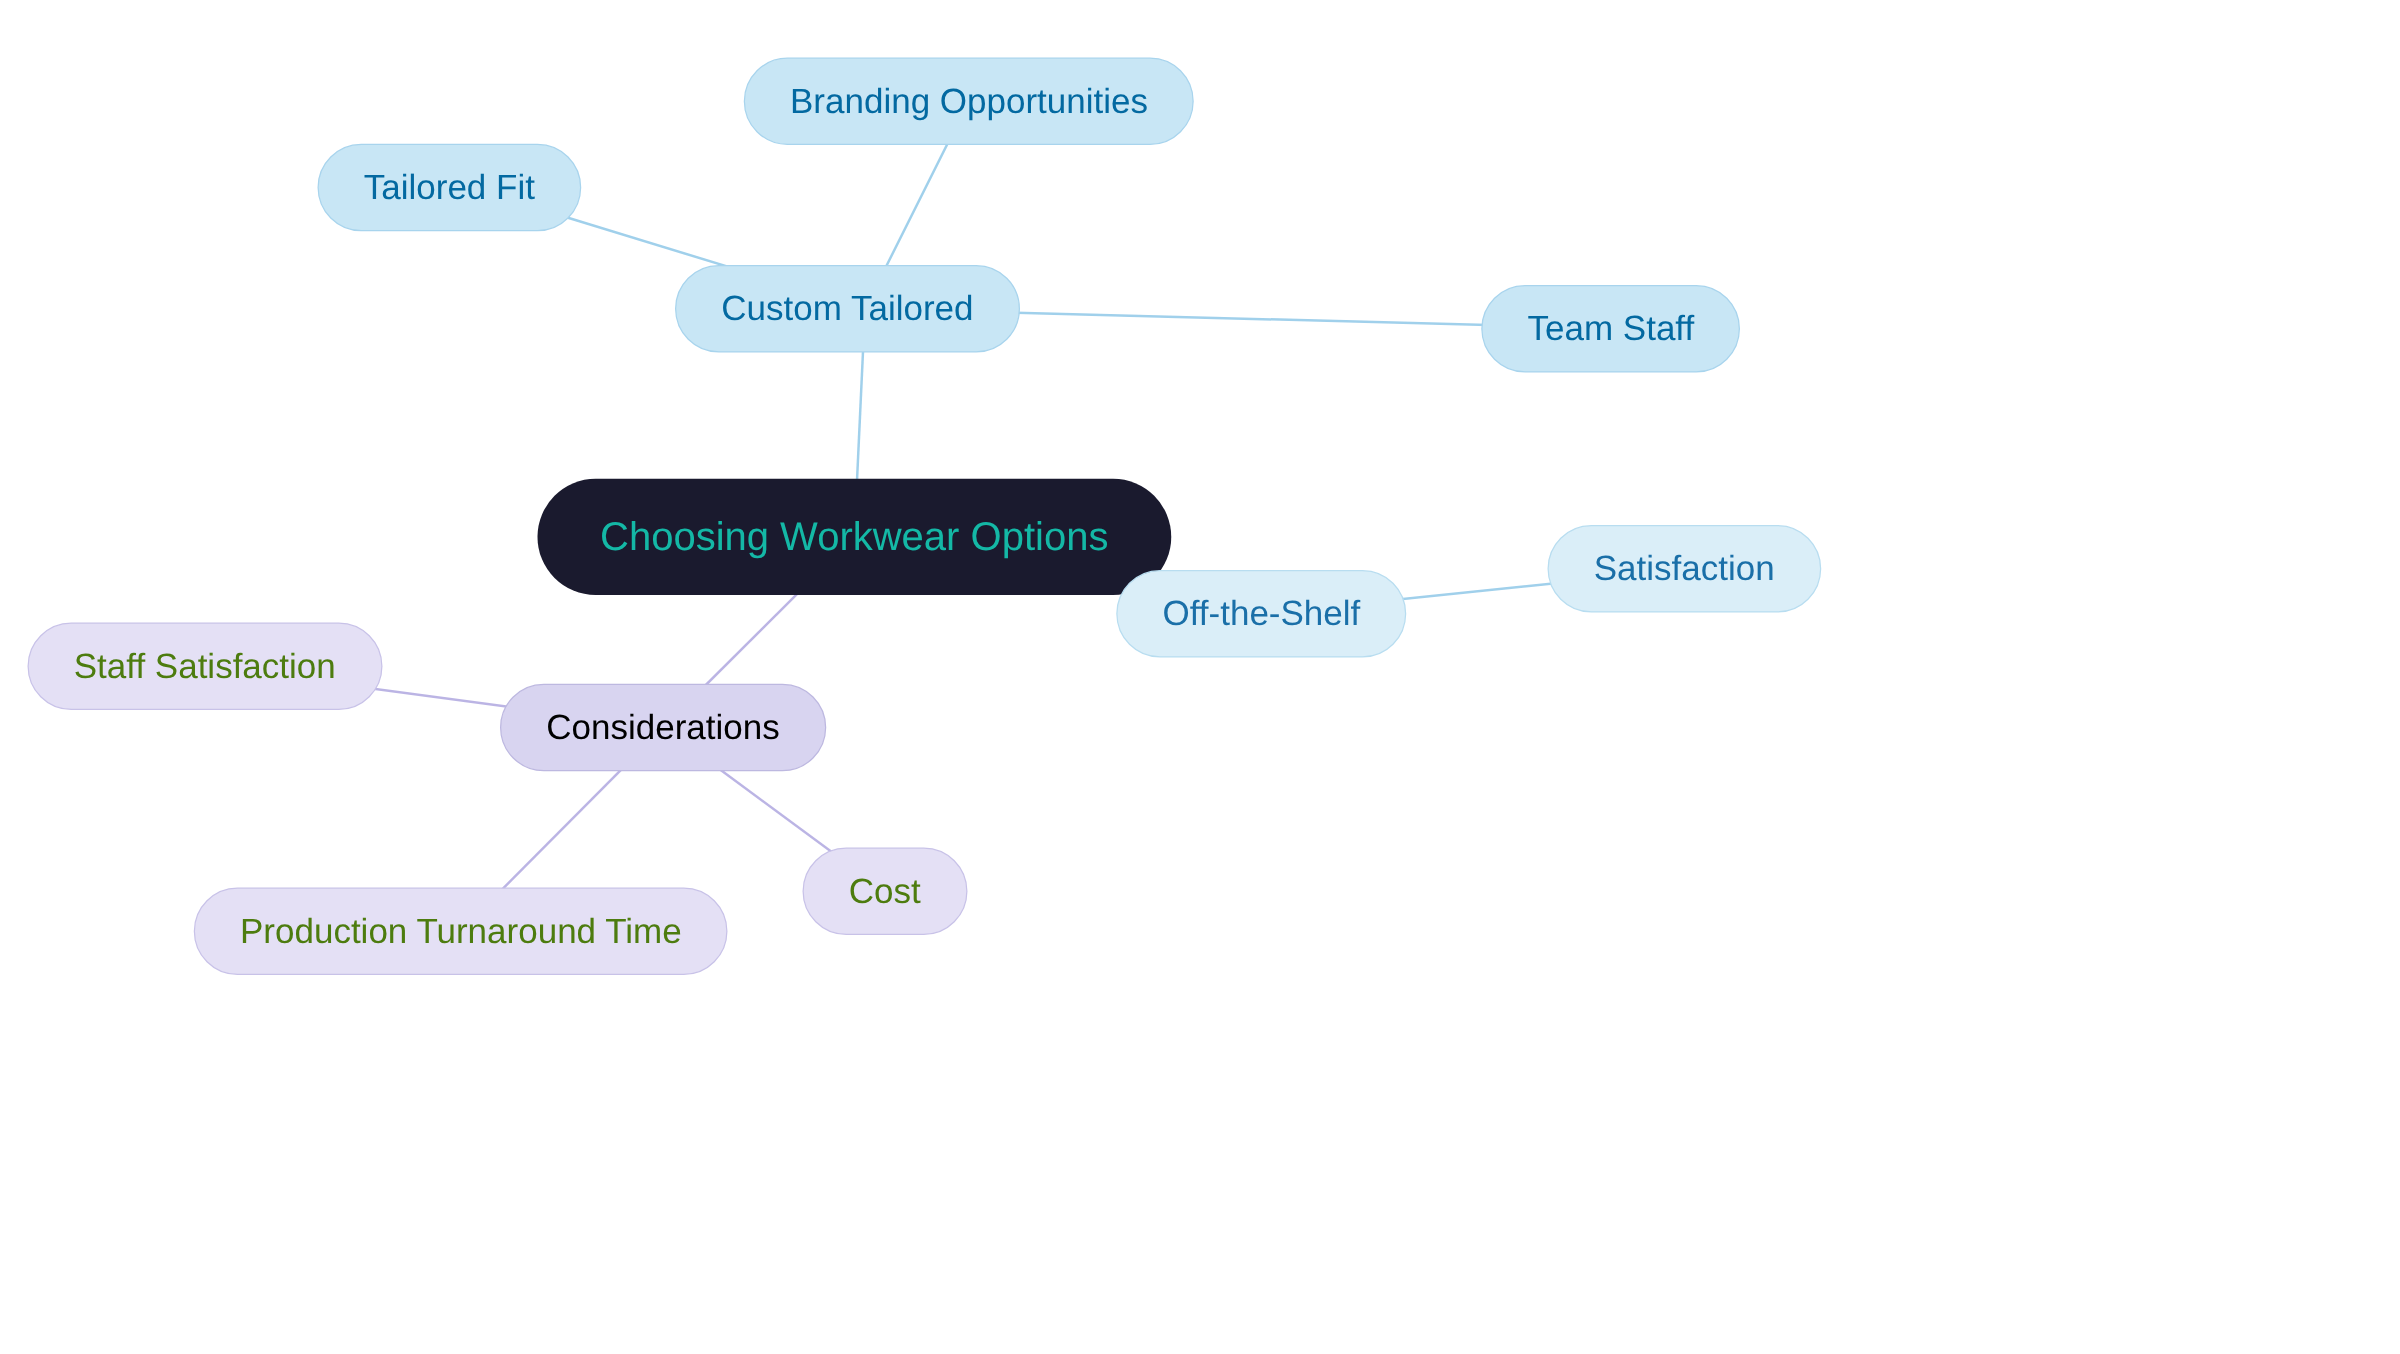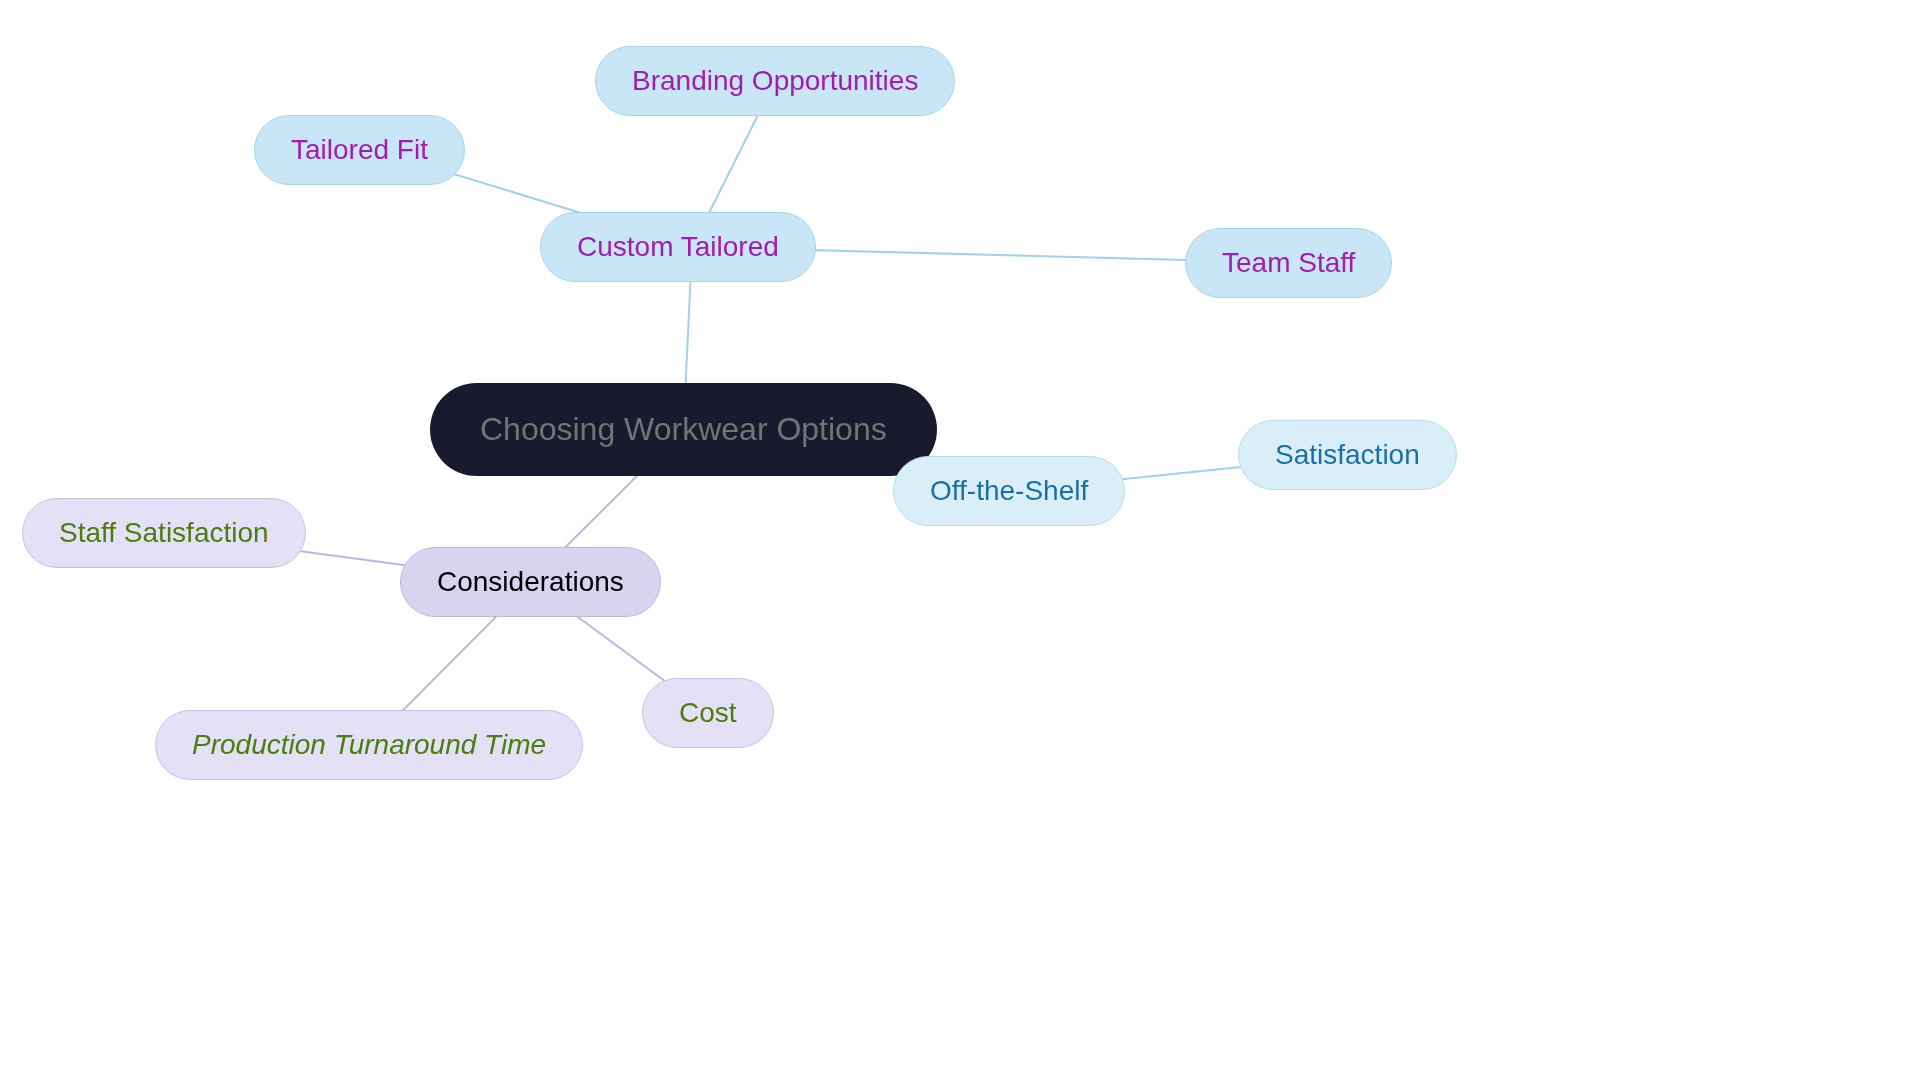--- a/index.html
+++ b/index.html
@@ -25,29 +25,29 @@
       align-items: center;
       justify-content: center;
       text-align: center;
       font-size: 28px;
       font-weight: 400;
       white-space: nowrap;
       padding: 18px 36px;
     }
     .node-center {
       background: #1a1a2e;
-      color: #737373;
+      color: #14b8a6;
       font-size: 32px;
       font-weight: 500;
       border-radius: 50px;
       padding: 28px 50px;
     }
     .node-blue {
       background: #c8e6f5;
-      color: #a21caf;
+      color: #0369a1;
       border: 1.5px solid #a8d4ed;
     }
     .node-blue-light {
       background: #daeef8;
       color: #1a6fa8;
       border: 1.5px solid #b8ddf0;
     }
     .node-purple {
       background: #d8d4f0;
       color: #000000;
@@ -104,19 +104,19 @@
 </div>
 
 <div class="node node-purple" id="node-considerations" style="left:400px; top:547px;">
   <span>Considerations</span>
 </div>
 
 <div class="node node-purple-light" id="node-staffSatisfaction" style="left:22px; top:498px;">
   <span>Staff Satisfaction</span>
 </div>
 
-<div class="node node-purple-light" id="node-productionTurnaround" style="left:155px; top:710px;font-style:italic;">
+<div class="node node-purple-light" id="node-productionTurnaround" style="left:155px; top:710px;">
   <span>Production Turnaround Time</span>
 </div>
 
 <div class="node node-purple-light" id="node-cost" style="left:642px; top:678px;">
   <span>Cost</span>
 </div>
 
 </body></html>

